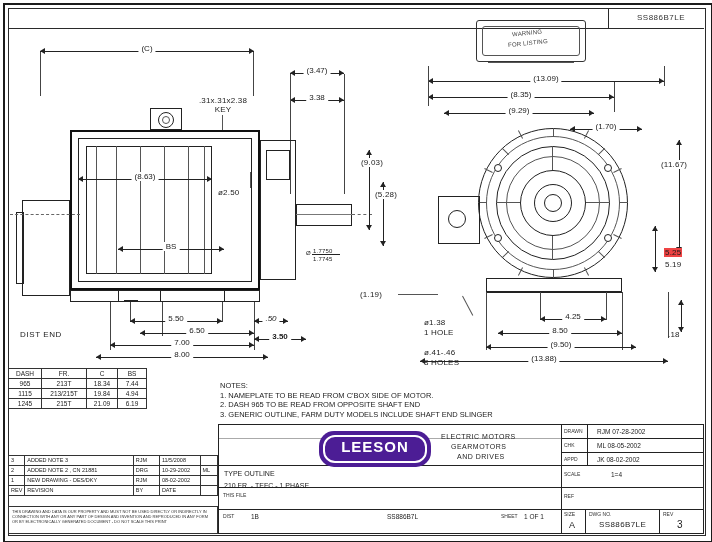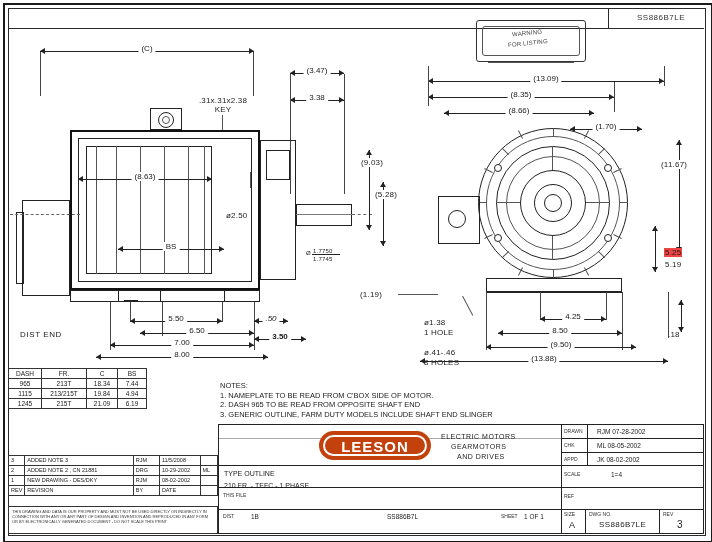--- a/index.html
+++ b/index.html
@@ -52,21 +52,21 @@
   #notes{position:absolute;left:220px;top:381px;font-size:7.5px;line-height:9.5px;color:#1c1c1c;}
   #notes .nt{white-space:nowrap;}
 
   
   #dimtable{position:absolute;left:8px;top:368px;border-collapse:collapse;font-size:6.5px;}
   #dimtable td,#dimtable th{border:1px solid #333;padding:0px 2px;text-align:center;font-weight:normal;height:9px;line-height:9px;}
 
   
   #tblock{position:absolute;left:218px;top:424px;width:486px;height:110px;border:1px solid #222;box-sizing:border-box;}
   .tb-line{position:absolute;background:#222;}
-  #logo{position:absolute;left:100px;top:6px;width:112px;height:29px;background:#c2410c;border-radius:15px/15px;}
+  #logo{position:absolute;left:100px;top:6px;width:112px;height:36px;background:#4c1d95;border-radius:15px/15px;}
   #logo-inner{position:absolute;left:4px;top:4px;right:4px;bottom:4px;border:2px solid #fff;border-radius:12px/12px;}
   #logo-txt{position:absolute;left:0;right:0;top:7px;text-align:center;color:#fff;font-size:15px;font-weight:bold;letter-spacing:1px;font-family:"Liberation Sans",sans-serif;}
   .tb-t{position:absolute;font-size:6.5px;white-space:nowrap;color:#1c1c1c;}
   .tb-lbl{position:absolute;font-size:5px;color:#333;}
 
   
   #revblock{position:absolute;left:8px;top:455px;width:210px;height:50px;}
   #revblock table{border-collapse:collapse;font-size:5.5px;width:210px;}
   #revblock td{border:1px solid #333;height:9px;line-height:9px;padding:0 2px;white-space:nowrap;overflow:hidden;}
 
@@ -134,21 +134,21 @@
 
     <div class="box" style="left:260px;top:140px;width:36px;height:140px;"></div>
     <div class="box" style="left:266px;top:150px;width:24px;height:30px;"></div>
 
     <div class="box" style="left:22px;top:200px;width:48px;height:96px;"></div>
     <div class="box" style="left:16px;top:212px;width:8px;height:72px;"></div>
 
     <div class="box" style="left:296px;top:204px;width:56px;height:22px;"></div>
     <div class="ln" style="left:296px;top:214px;width:56px;height:1px;background:#777;"></div>
 
-    <div class="txt" style="left:226px;top:188px;margin-top:23px;">ø2.50</div>
+    <div class="txt" style="left:218px;top:188px;">ø2.50</div>
     <div class="ln thin" style="left:250px;top:172px;width:1px;height:16px;"></div>
 
     <div class="txt xs" style="left:313px;top:248px;">1.7750</div>
     <div class="txt xs" style="left:313px;top:256px;">1.7745</div>
     <div class="ln" style="left:312px;top:254px;width:28px;height:1px;"></div>
     <div class="txt xs" style="left:306px;top:250px;">Ø</div>
 
     <div class="dim" style="left:78px;top:176px;width:134px;">
       <div class="bar"></div>
         <div class="a-l"></div>
@@ -238,21 +238,21 @@
     <div class="dim" style="left:428px;top:94px;width:186px;">
       <div class="bar"></div>
         <div class="a-l"></div>
         <div class="a-r"></div>
       <div class="lbl">(8.35)</div>
     </div>
     <div class="dim" style="left:444px;top:110px;width:150px;">
       <div class="bar"></div>
         <div class="a-l"></div>
         <div class="a-r"></div>
-      <div class="lbl">(8.66)</div>
+      <div class="lbl">(9.29)</div>
     </div>
     <div class="dim" style="left:570px;top:126px;width:72px;">
       <div class="bar"></div>
         <div class="a-l"></div>
         <div class="a-r"></div>
       <div class="lbl">(1.70)</div>
     </div>
     <div class="ext" style="left:428px;top:66px;height:40px;"></div>
     <div class="ext" style="left:614px;top:82px;height:30px;"></div>
     <div class="ext" style="left:664px;top:66px;height:20px;"></div>

